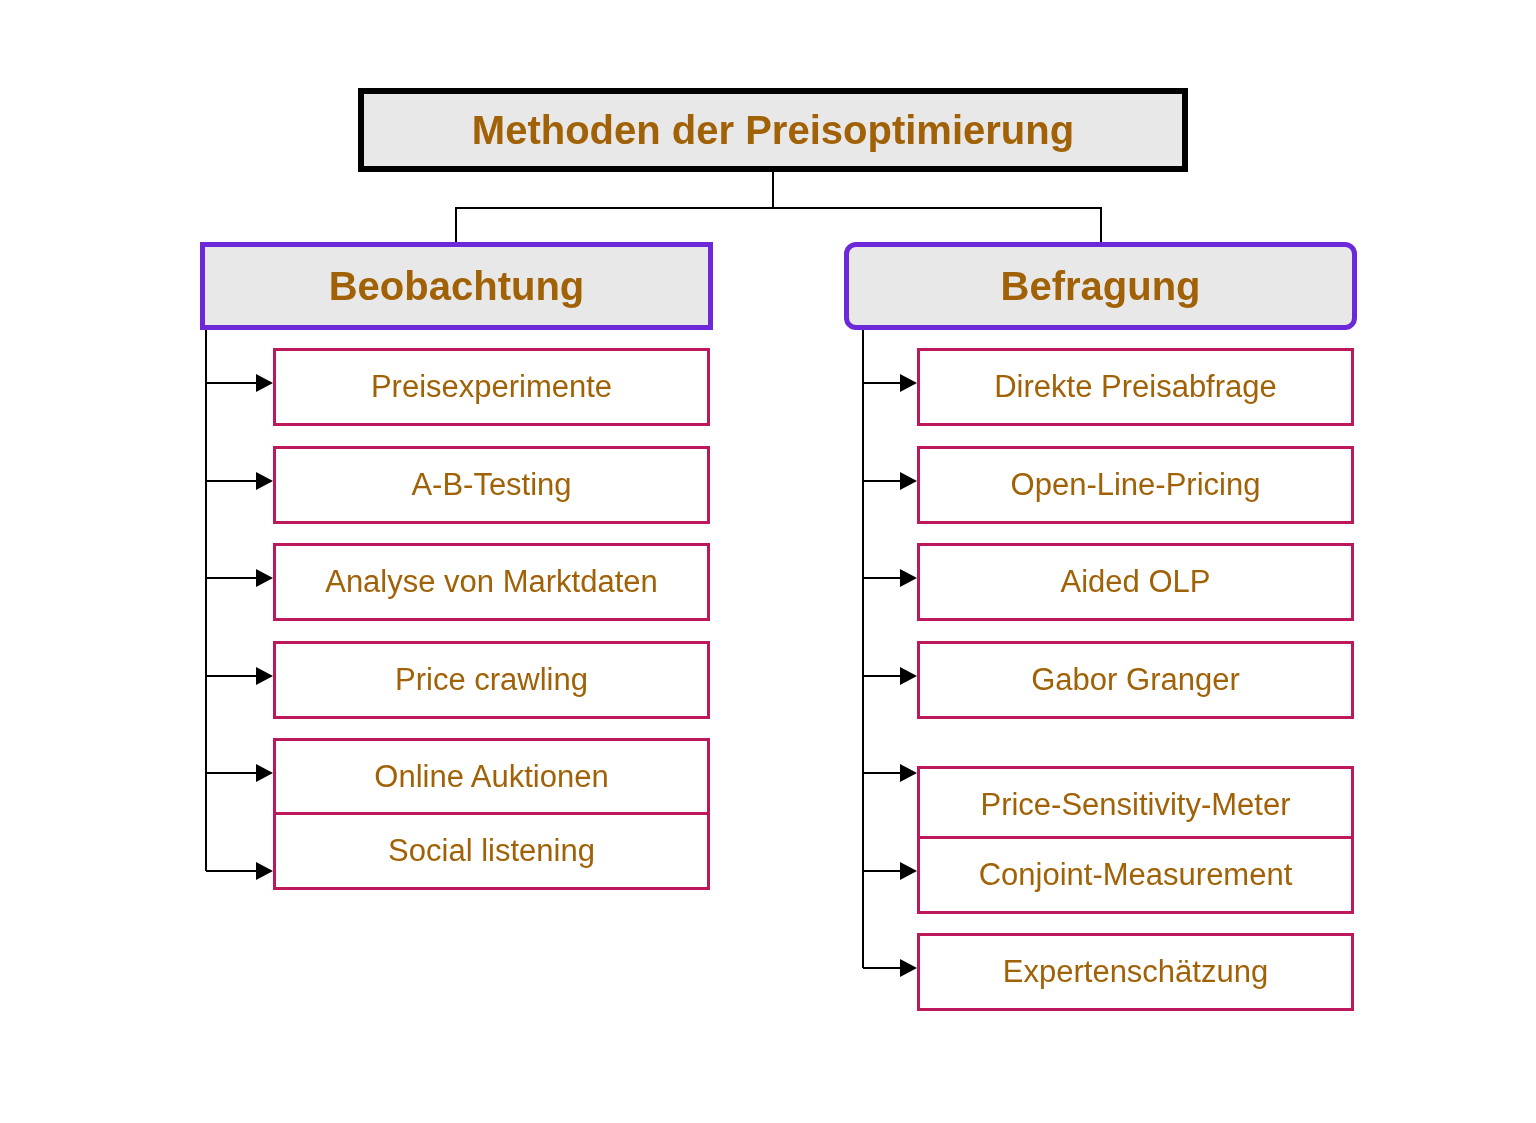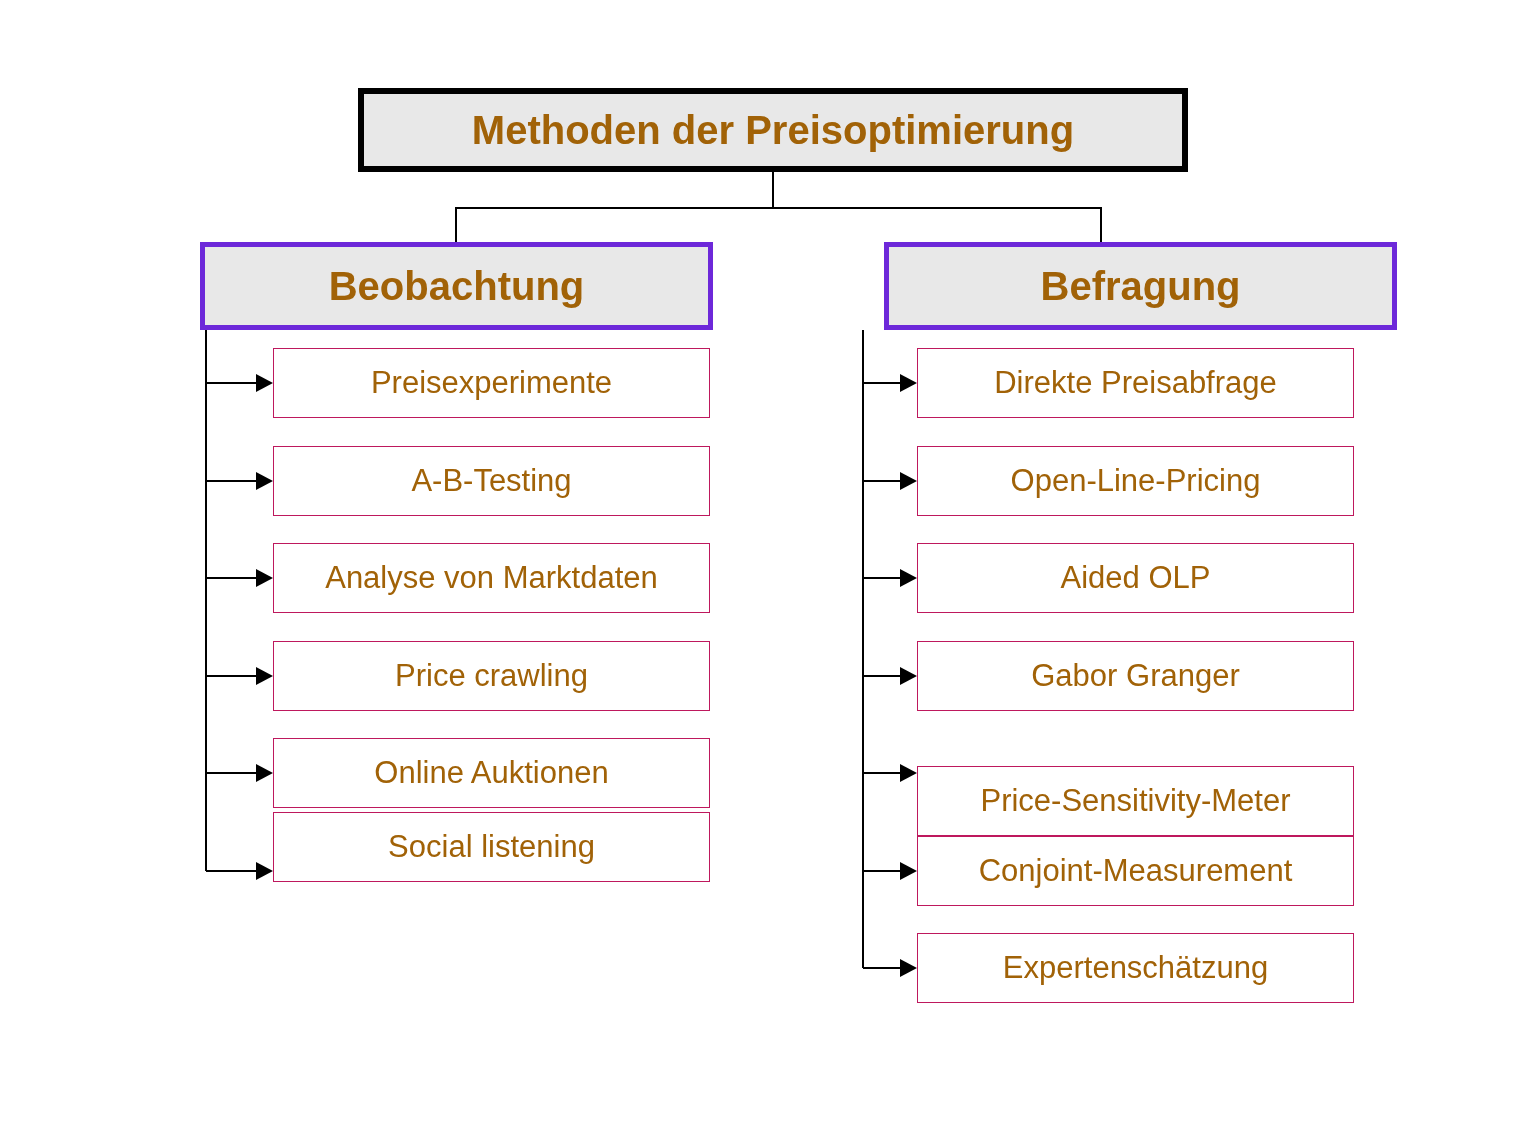--- a/index.html
+++ b/index.html
@@ -45,26 +45,26 @@
   .branch-head {
     top: 242px;
     width: 513px;
     height: 88px;
     background: #e8e8e8;
     border: 5px solid #6d28d9;
     font-weight: bold;
     font-size: 40px;
   }
   .branch-head.left  { left: 200px; }
-  .branch-head.right { left: 884px; }
+  .branch-head.right { left: 844px; border-radius: 12px; }
   .leaf {
     width: 437px;
-    height: 70px;
+    height: 78px;
     background: #ffffff;
-    border: 1px solid #be185d;
+    border: 3px solid #be185d;
     font-weight: 400;
     font-size: 31px;
   }
   .leaf.col-left  { left: 273px; }
   .leaf.col-right { left: 917px; }
 </style>
 </head>
 <body>
 
 <div class="canvas">

